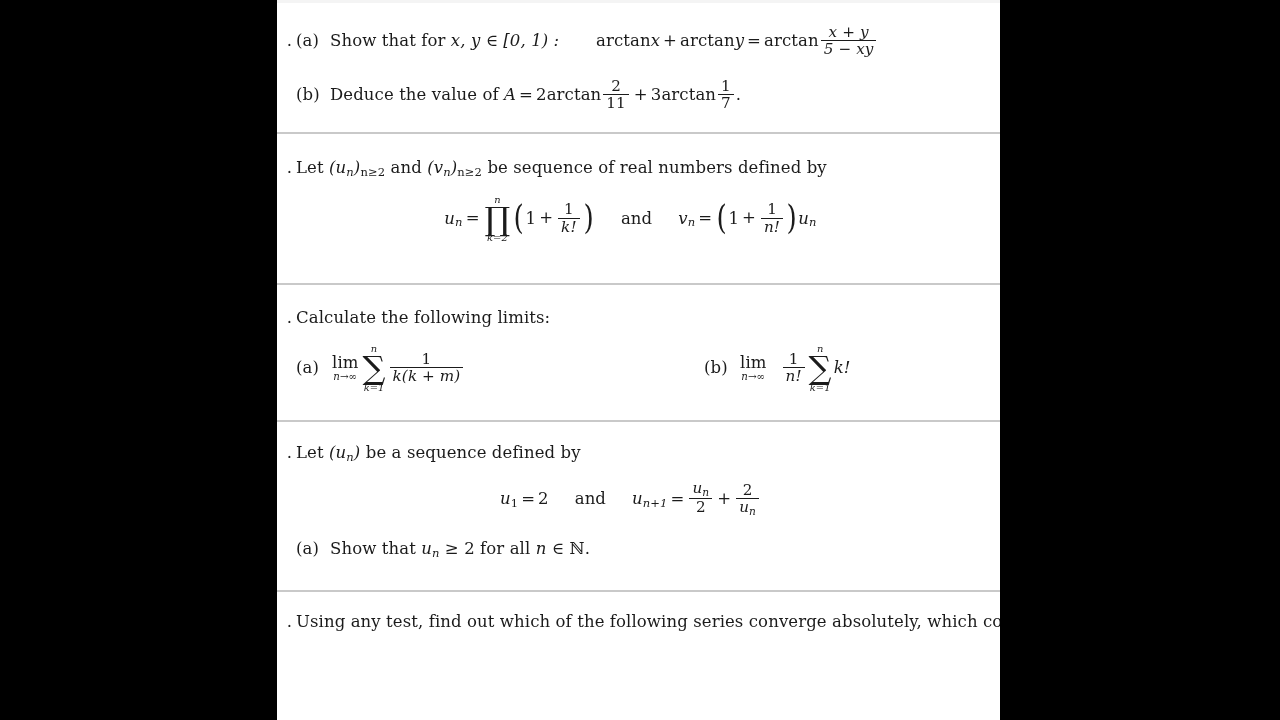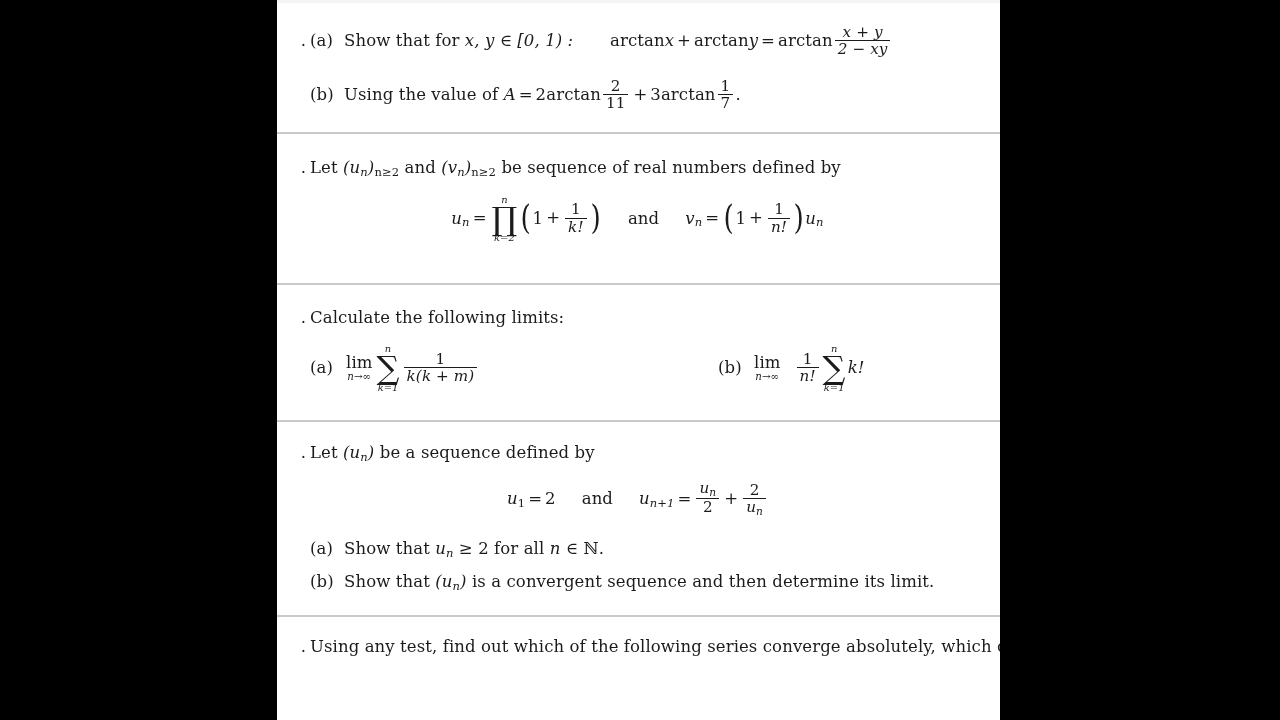--- a/index.html
+++ b/index.html
@@ -32,21 +32,21 @@
   }
   .page-top-edge {
     position: absolute;
     left: 0; top: 0;
     width: 100%;
     height: 3px;
     background: #f4f4f4;
   }
   .problem {
     position: relative;
-    padding: 0 22px 0 20px;
+    padding: 0 22px 0 6px;
   }
   .divider {
     height: 0;
     border-top: 2px solid #c9c9c9;
     margin: 0;
     background: transparent;
   }
   .ln {
     position: relative;
     font-size: 16.5px;
@@ -160,27 +160,27 @@
 
   <div class="page">
     <div class="page-top-edge"></div>
 
     <div class="problem" style="padding-top:24px;">
 
       <div class="ln">
         <span class="item-dot">.</span><span class="lab">(a)</span><span>Show that for</span>
         <span class="mi">x, y ∈ [0, 1) :</span>
         <span class="spbig"></span>
-        <span class="mr">arctan</span><span class="mi">x</span><span class="op">+</span><span class="mr">arctan</span><span class="mi">y</span><span class="op">=</span><span class="mr">arctan</span><span class="frac"><span class="num mi">x + y</span><span class="den mi">2 − xy</span></span>
+        <span class="mr">arctan</span><span class="mi">x</span><span class="op">+</span><span class="mr">arctan</span><span class="mi">y</span><span class="op">=</span><span class="mr">arctan</span><span class="frac"><span class="num mi">x + y</span><span class="den mi">5 − xy</span></span>
       </div>
 
       <div class="blockgap-l"></div>
 
       <div class="ln indent1">
-        <span class="lab">(b)</span><span>Using the value of</span>
+        <span class="lab">(b)</span><span>Deduce the value of</span>
         <span class="mi">A</span><span class="op">=</span><span class="mr">2</span><span class="mr">arctan</span><span class="frac"><span class="num">2</span><span class="den">11</span></span><span class="op">+</span><span class="mr">3</span><span class="mr">arctan</span><span class="frac"><span class="num">1</span><span class="den">7</span></span><span>.</span>
       </div>
 
       <div class="blockgap-l"></div>
     </div>
 
     <div class="divider"></div>
 
     <div class="problem" style="padding-top:22px;">
 
@@ -252,25 +252,20 @@
       <div class="ln indent1">
         <span class="lab">(a)</span><span>Show that</span>
         <span class="mi">u</span><span class="sub">n</span>
         <span>≥ 2 for all</span>
         <span class="mi">n</span>
         <span>∈ ℕ.</span>
       </div>
 
       <div class="blockgap-s"></div>
 
-      <div class="ln indent1">
-        <span class="lab">(b)</span><span>Show that</span>
-        <span class="mi">(u</span><span class="sub">n</span><span class="mi">)</span>
-        <span>is a convergent sequence and then determine its limit.</span>
-      </div>
 
       <div class="blockgap-l"></div>
     </div>
 
     <div class="divider"></div>
 
     <div class="problem" style="padding-top:18px;">
 
       <div class="ln overflow-line">
         <span class="item-dot">.</span><span>Using any test, find out which of the following series converge absolutely, which con</span>

